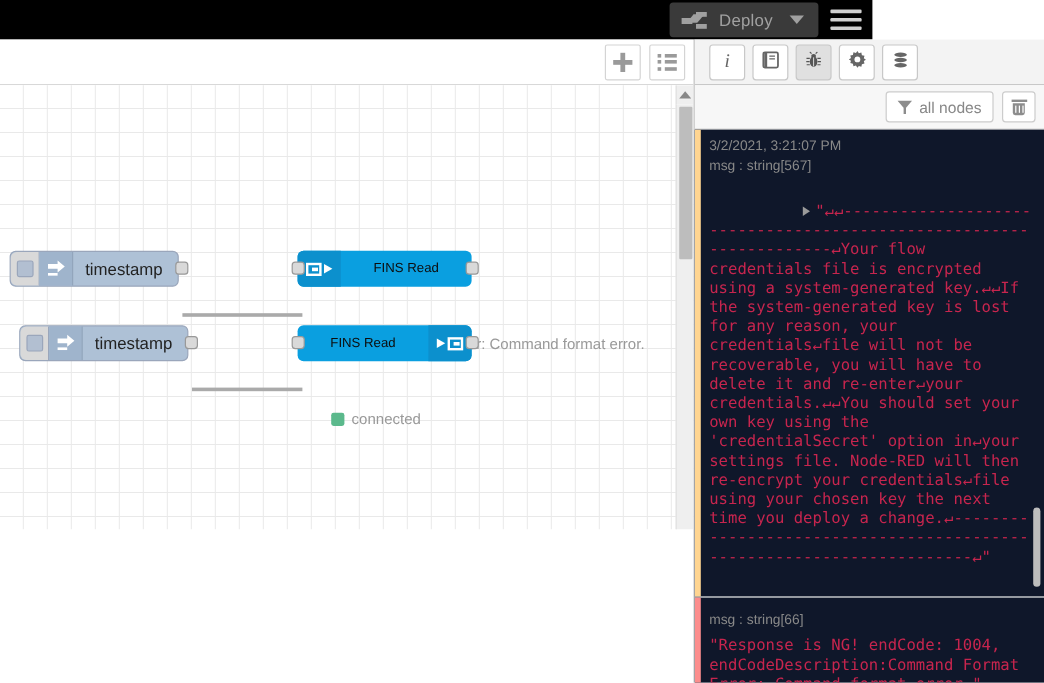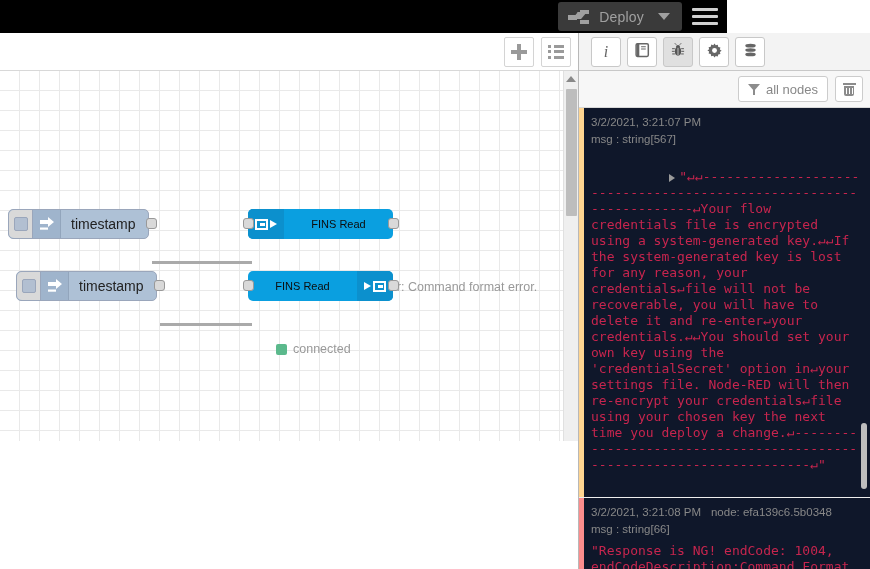--- a/index.html
+++ b/index.html
@@ -413,24 +413,20 @@
           <span>3/2/2021, 3:21:07 PM</span>
           <span></span>
         </div>
         <div class="msg-type">msg : string[567]</div>
         <div class="msg-body">
           <span class="expander"></span><span>"↵↵-------------------------------------------------------------------↵Your flow credentials file is encrypted using a system-generated key.↵↵If the system-generated key is lost for any reason, your credentials↵file will not be recoverable, you will have to delete it and re-enter↵your credentials.↵↵You should set your own key using the 'credentialSecret' option in↵your settings file. Node-RED will then re-encrypt your credentials↵file using your chosen key the next time you deploy a change.↵----------------------------------------------------------------------↵"</span>
         </div>
       </div>
 
       <div class="msg err">
-        <div class="msg-meta">
-          <span>3/2/2021, 3:21:08 PM</span>
-          <span>node: efa139c6.5b0348</span>
-        </div>
         <div class="msg-type">msg : string[66]</div>
         <div class="msg-body">"Response is NG! endCode: 1004, endCodeDescription:Command Format Error: Command format error."</div>
       </div>
 
     </div>
 
     <div class="sb-scrollbar">
       <div class="sb-thumb"></div>
     </div>
   </div>

